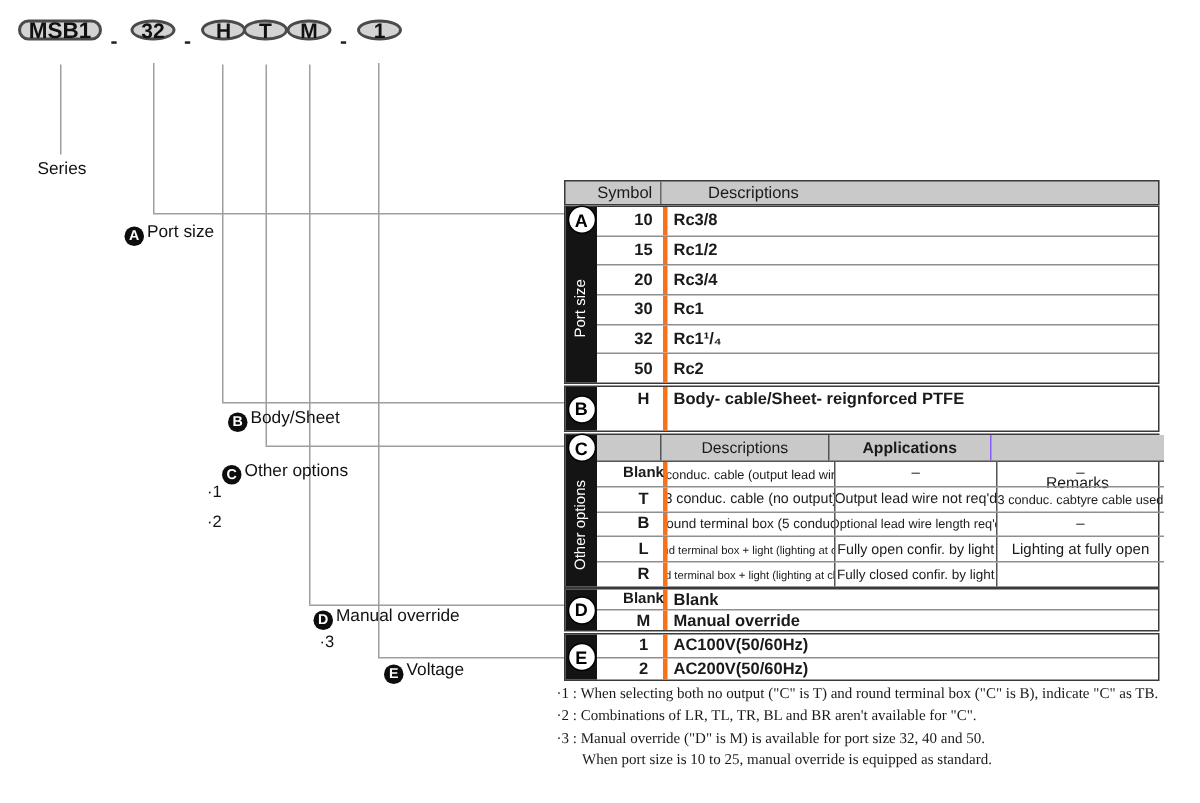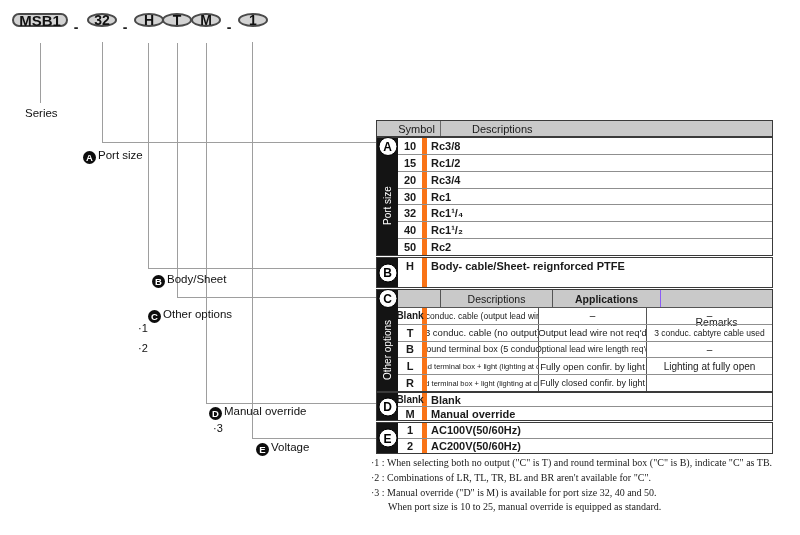--- a/index.html
+++ b/index.html
@@ -43,23 +43,23 @@
     justify-content:center; z-index:2; }
   .badge.topb { top:-1px; transform:translateX(-50%); }
   .badge.midb { top:50%; transform:translate(-50%,-50%); }
   .barlabel { position:absolute; left:0; right:0; top:19px; bottom:0;
     display:flex; align-items:center; justify-content:center;
     writing-mode:vertical-rl; transform:rotate(180deg);
     color:#fff; font-size:10px; white-space:nowrap; }
   .rows { flex:1; display:flex; flex-direction:column; }
   .row { display:flex; flex:1; border-bottom:1px solid #8f8f8f; align-items:stretch; min-height:0; }
   .row:last-child { border-bottom:none; }
-  .c-sym { width:29px; flex-shrink:0; box-sizing:border-box; border-right:5px solid #f97316;
+  .c-sym { width:29px; flex-shrink:0; box-sizing:border-box; border-right:3px solid #f97316;
     display:flex; align-items:center; justify-content:center;
-    font-weight:bold; font-size:11px; }
+    font-weight:bold; font-size:11px;margin-left:18px; }
   .c-desc { flex:1; display:flex; align-items:center; padding-left:4px;
     font-weight:bold; font-size:11px; min-width:0; }
   .toprow .c-desc, .toprow .c-sym { align-items:flex-start; padding-top:2px; }
   
   .c-head { display:flex; background:#c9c9c9; height:17px; flex:none;
     border-bottom:1px solid #555; font-size:10.5px; }
   .ch-sym { width:43px; flex-shrink:0; box-sizing:border-box; border-right:1px solid #555; }
   .ch-d { width:112px; flex-shrink:0; box-sizing:border-box; border-right:1px solid #555;
     display:flex; align-items:center; justify-content:center; }
   .ch-a { width:108px; flex-shrink:0; box-sizing:border-box; border-right:1px solid #8b5cf6;
@@ -155,24 +155,20 @@
       </div>
       <div class="row">
         <div class="c-sym">30</div>
         <div class="c-desc">Rc1</div>
       </div>
       <div class="row">
         <div class="c-sym">32</div>
         <div class="c-desc">Rc1¹/₄</div>
       </div>
       <div class="row">
-        <div class="c-sym">40</div>
-        <div class="c-desc">Rc1¹/₂</div>
-      </div>
-      <div class="row">
         <div class="c-sym">50</div>
         <div class="c-desc">Rc2</div>
       </div>
     </div>
   </div>
 
   <div class="sec" style="top:257px;height:31px;">
     <div class="bar">
       <div class="badge midb">B</div>
     </div>

